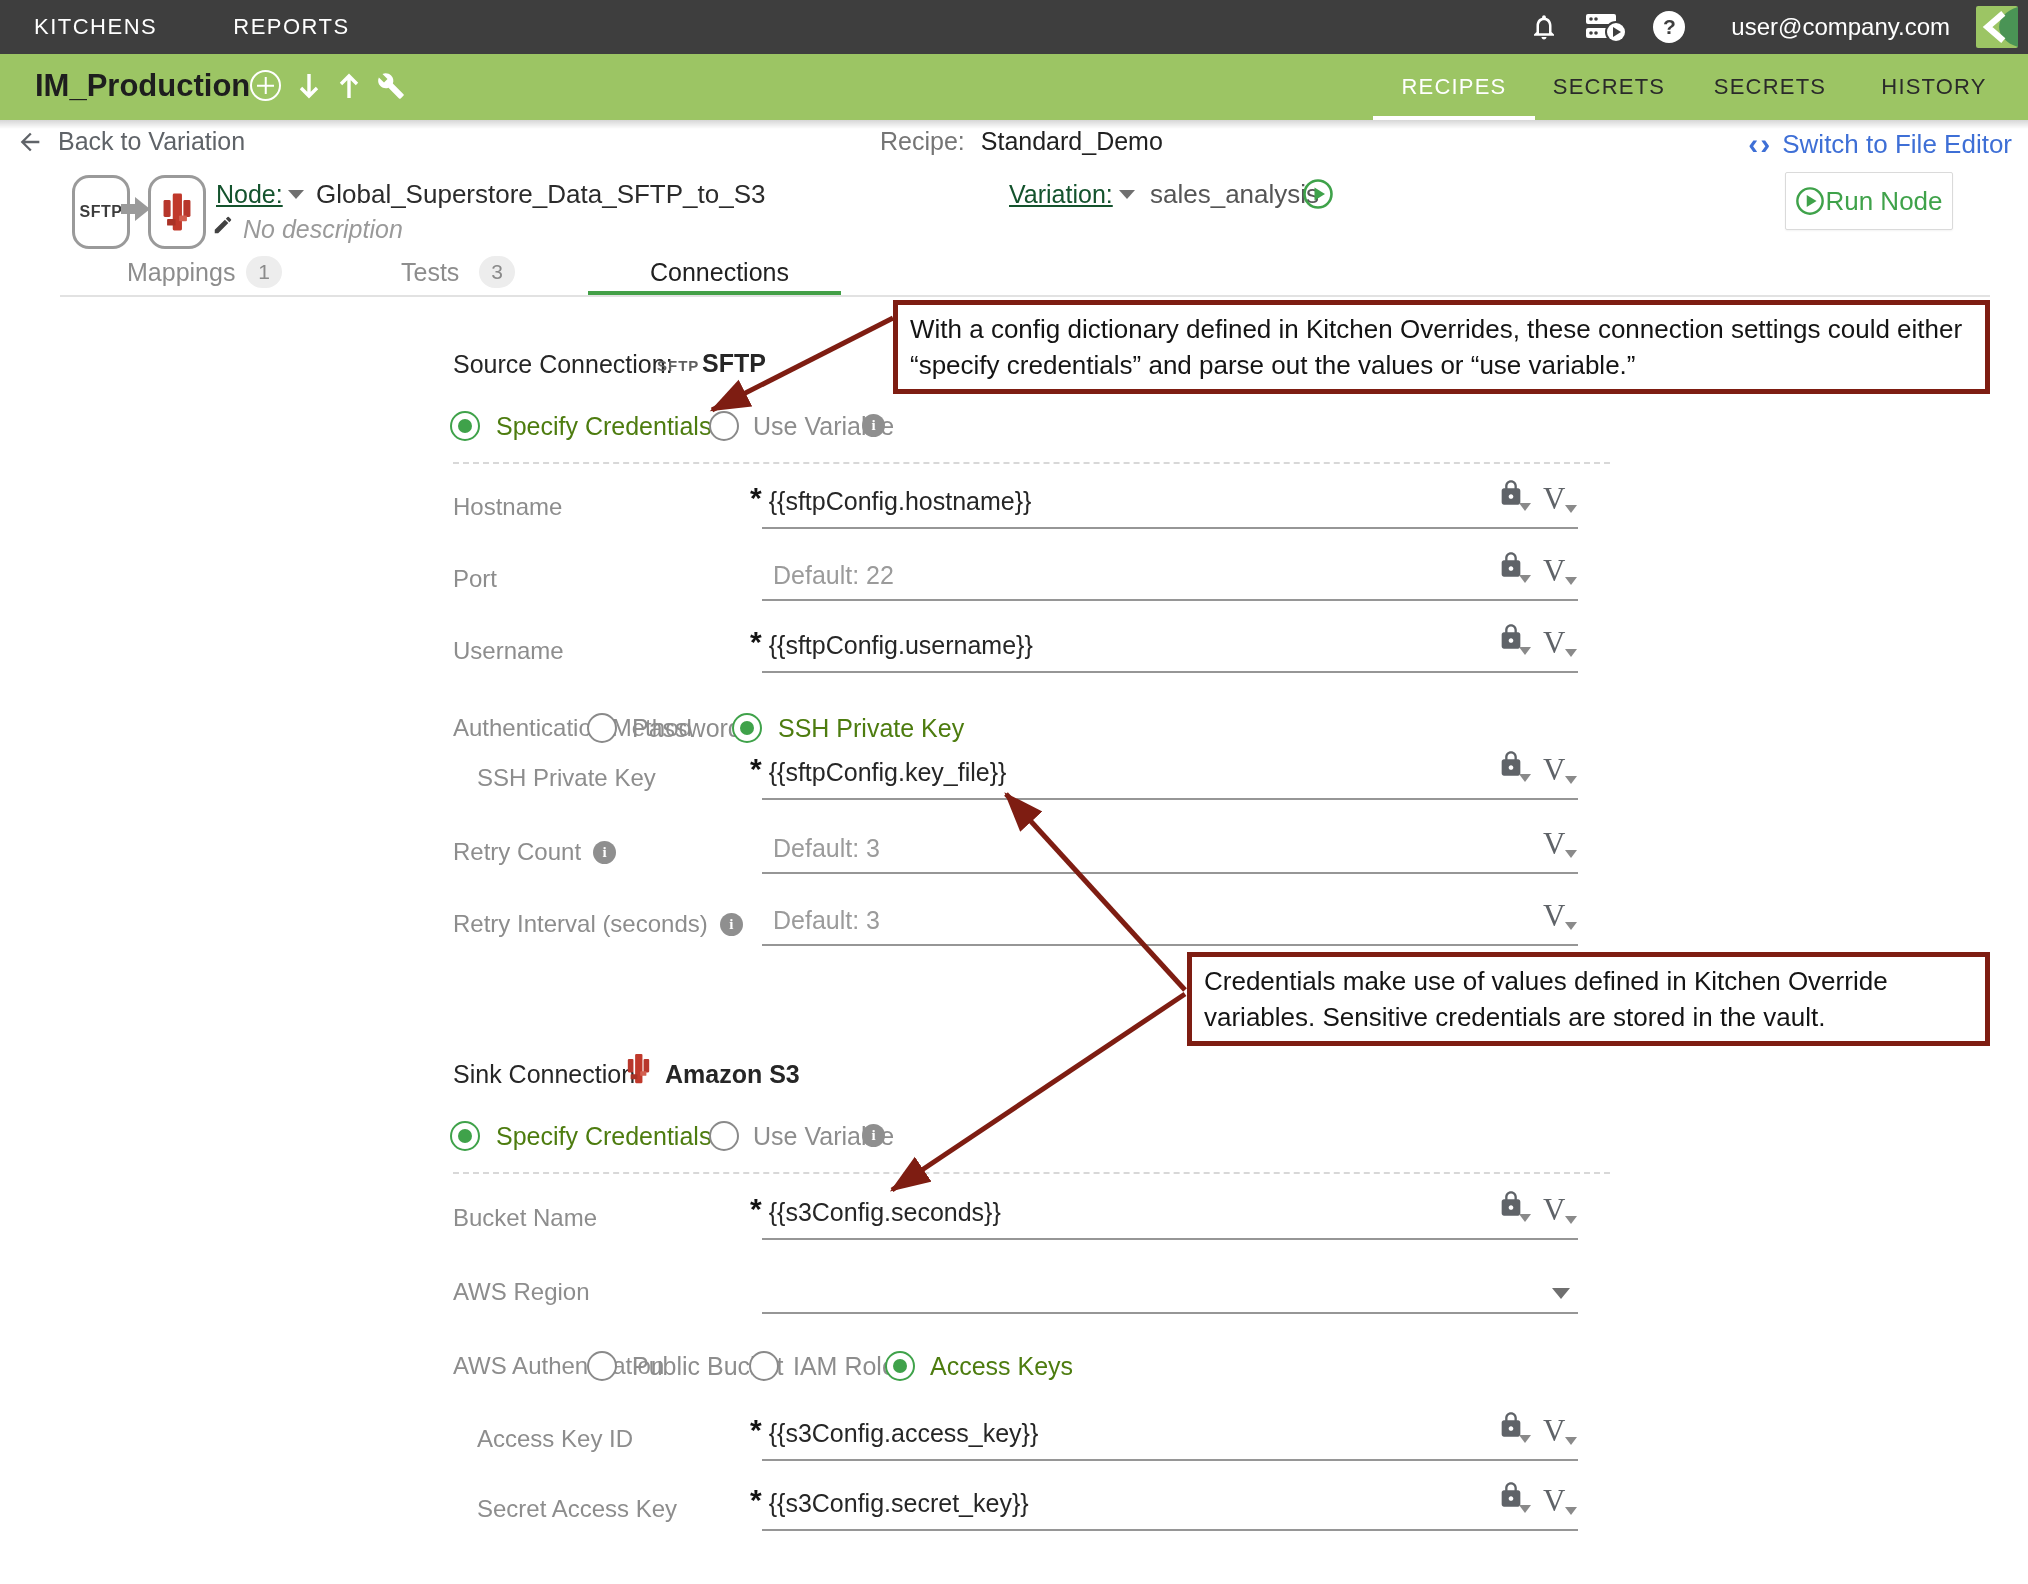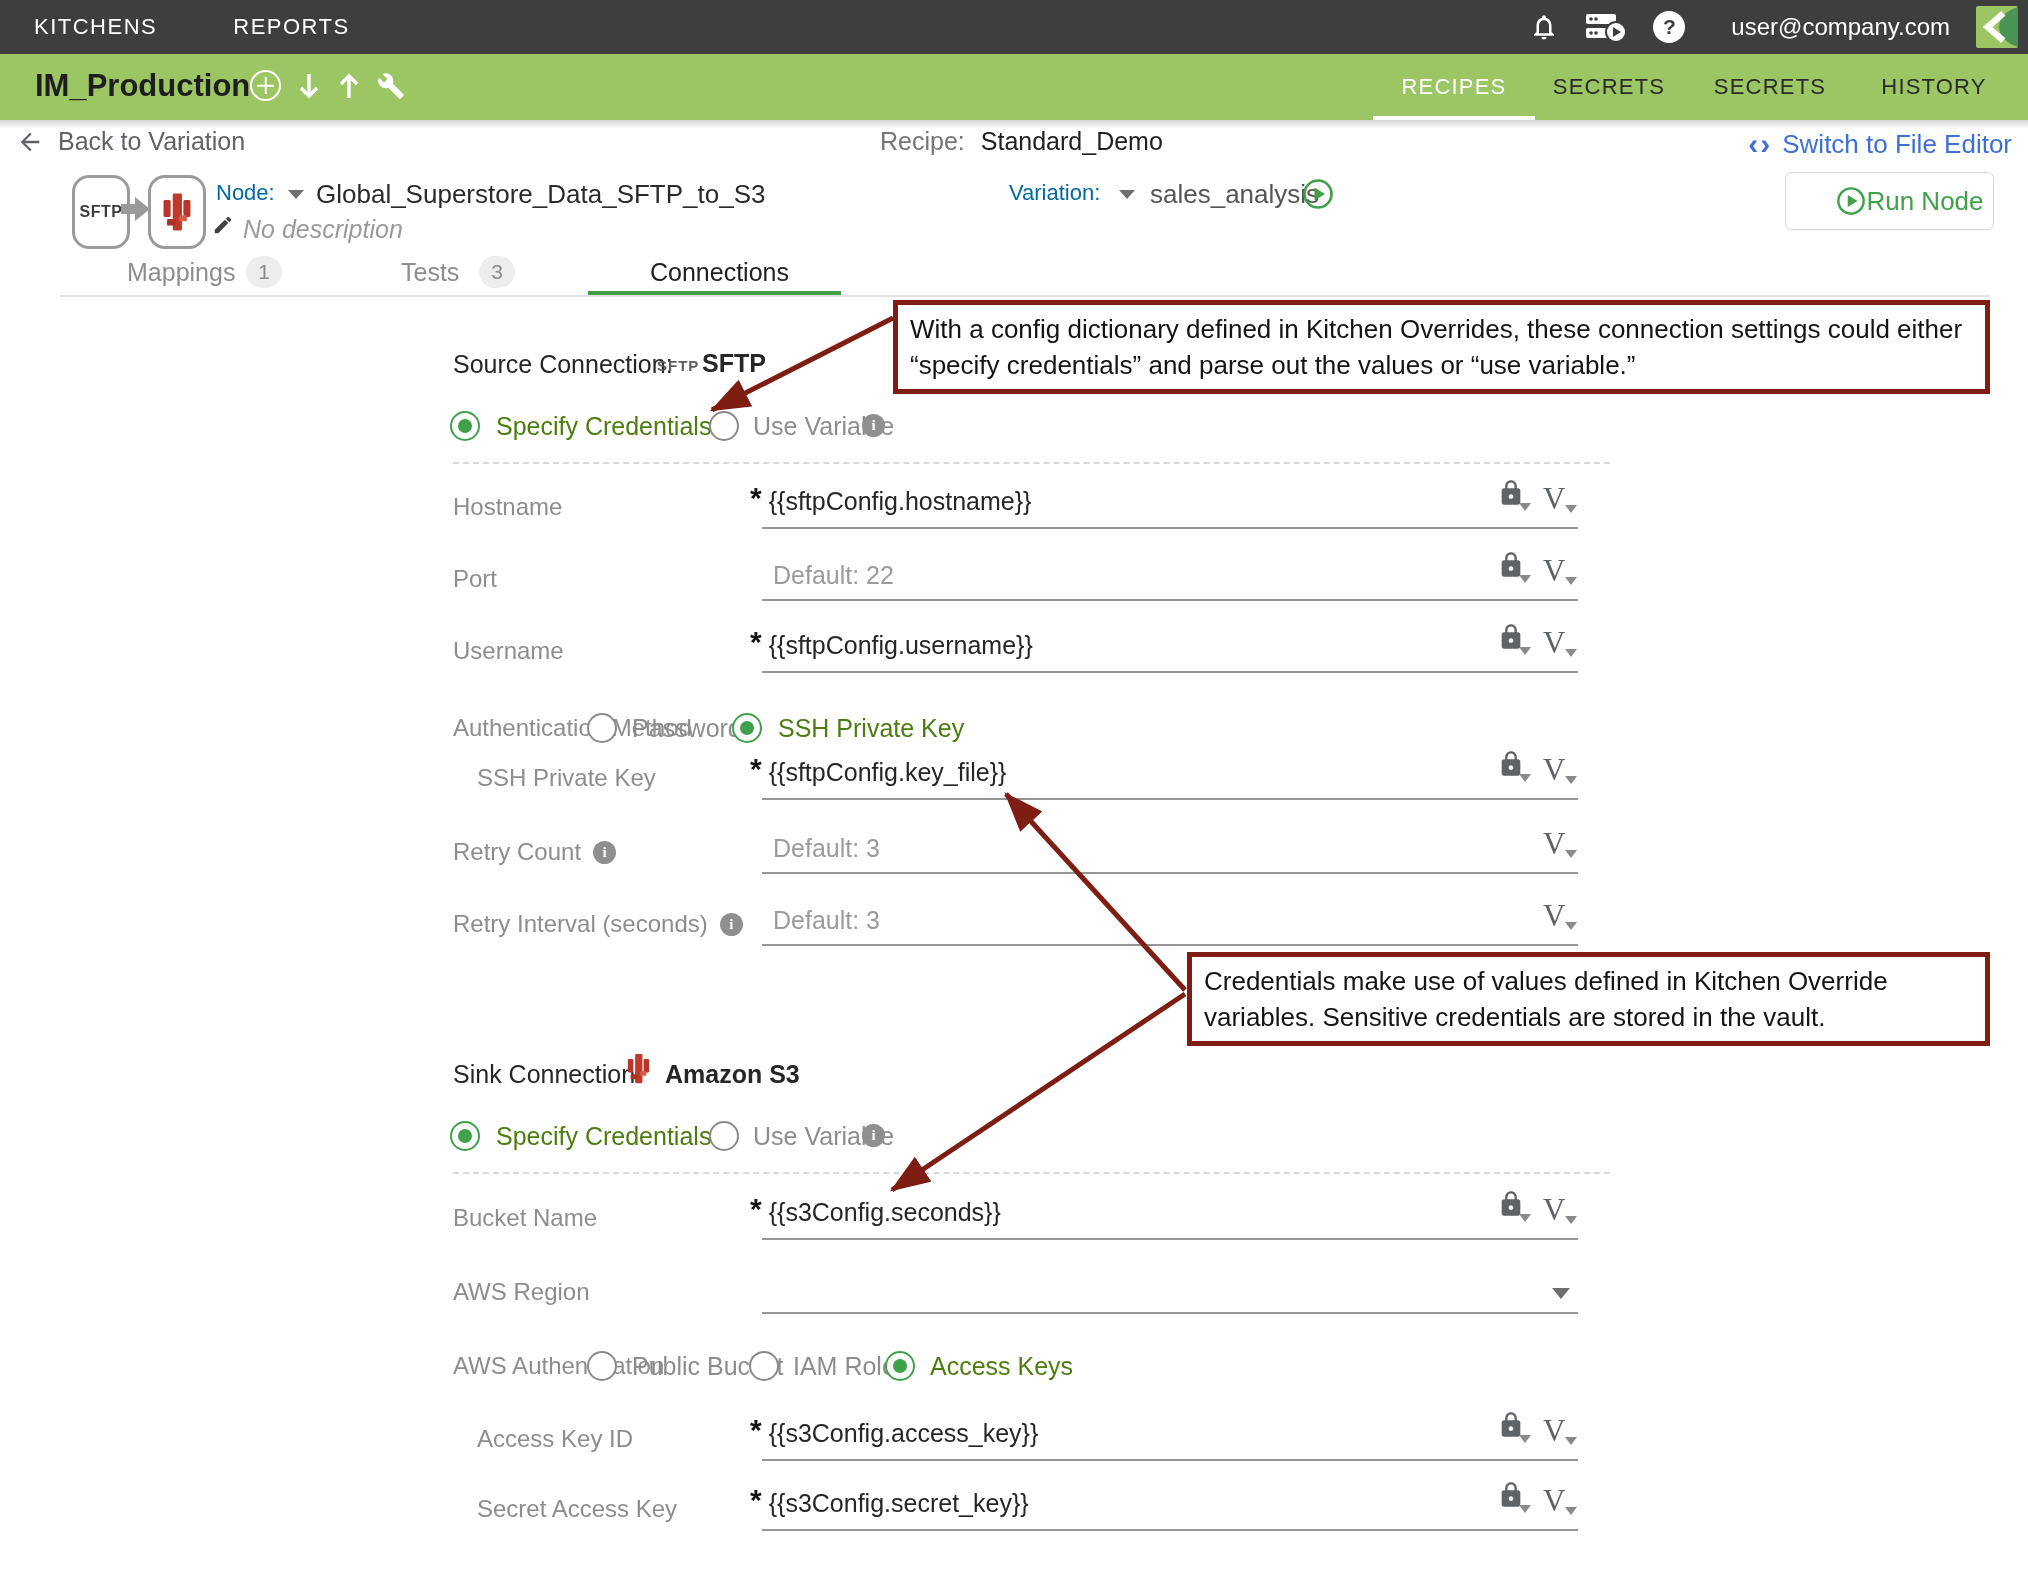--- a/index.html
+++ b/index.html
@@ -39,28 +39,28 @@
   .recipe-value{color:#212121;font-weight:500;}
   .switchlink{position:absolute;right:16px;top:127px;display:flex;align-items:center;gap:10px;
               color:#3e6fd6;font-size:26px;cursor:pointer;}
   .codeglyph{font-weight:bold;font-size:25px;letter-spacing:-2px;}
   .codeglyph::after{content:"\2039\203A";letter-spacing:2px;font-size:30px;}
 
   
   .nodebox{position:absolute;width:52px;height:68px;border:3px solid #9a9a9a;border-radius:17px;
            display:flex;align-items:center;justify-content:center;background:#fff;}
   .nodebox .sftp-txt{font-size:16px;font-weight:bold;color:#3c3c3c;letter-spacing:0.5px;}
-  .nlabel{position:absolute;font-size:22px;color:#0369a1;}
+  .nlabel{position:absolute;font-size:25px;color:#14532d;text-decoration:underline;}
   .nvalue{position:absolute;font-size:26px;color:#2b2b2b;}
   .dd-caret{width:0;height:0;border-left:8px solid transparent;border-right:8px solid transparent;
             border-top:9px solid #6f6f6f;position:absolute;}
   .nodesc{position:absolute;left:243px;top:215px;font-size:25px;font-style:italic;color:#9a9a9a;}
   .runbtn{position:absolute;left:1785px;top:172px;width:166px;height:56px;background:#fff;
-          border:1.5px solid #dadada;border-radius:7px;display:flex;align-items:center;justify-content:center;
-          color:#3fa24a;font-size:26px;font-weight:500;cursor:pointer;box-shadow:0 1px 2px rgba(0,0,0,.05);padding-left:41px;}
+          border:1.5px solid #dadada;border-radius:2px;display:flex;align-items:center;justify-content:center;
+          color:#3fa24a;font-size:26px;font-weight:500;cursor:pointer;box-shadow:0 1px 2px rgba(0,0,0,.05);}
 
   
   .stab{position:absolute;top:258px;font-size:25px;color:#8d8d8d;cursor:pointer;}
   .stab.active{color:#212121;font-weight:500;}
   .badge{position:absolute;top:256px;min-width:36px;height:32px;border-radius:16px;background:#ededed;
          color:#8a8a8a;font-size:21px;display:flex;align-items:center;justify-content:center;padding:0 6px;box-sizing:border-box;}
   .tabline{position:absolute;left:60px;top:295px;width:1930px;height:1.5px;background:#e2e2e2;}
   .tabgreen{position:absolute;left:588px;top:291px;width:253px;height:4px;background:#43a047;}
 
   

